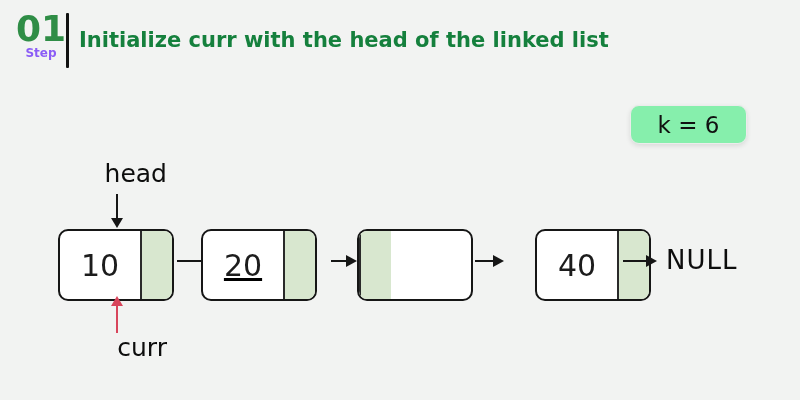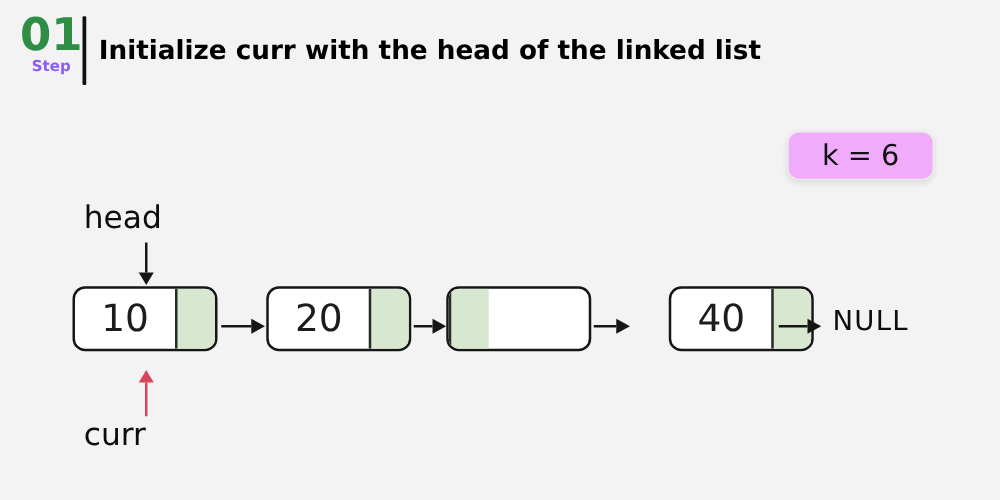--- a/index.html
+++ b/index.html
@@ -31,52 +31,52 @@
   }
   .step-label {
     font-size: 12px; font-weight: 700; color: #8b5cf6; margin-top: -2px;
   }
   .header-divider {
     position: absolute; left: 66px; top: 13px;
     width: 3px; height: 55px; background: #111; border-radius: 1px;
   }
   .page-title {
     position: absolute; left: 79px; top: 28px;
-    font-size: 21px; font-weight: 600; color: #000000;
+    font-size: 21px; font-weight: 600; color: #15803d;
     white-space: nowrap;
   }
 
   
   .k-badge {
     position: absolute; left: 630px; top: 105px;
     width: 117px; height: 39px;
-    background: #f0abfc; border: 1px solid #ececec; border-radius: 9px;
+    background: #86efac; border: 1px solid #ececec; border-radius: 9px;
     box-shadow: 0 2px 5px rgba(0,0,0,0.10);
     display: flex; align-items: center; justify-content: center;
     font-size: 23px; font-weight: 500; color: #111;
   }
 
   
   .node {
-    position: absolute; top: 229px; width: 116px; height: 52px;
+    position: absolute; top: 229px; width: 116px; height: 72px;
     border: 2px solid var(--line-dark); border-radius: 10px;
     background: #ffffff; overflow: hidden; display: flex;
   }
   .node-data {
     flex: 1 1 auto;
     display: flex; align-items: center; justify-content: center;
     font-size: 30px; font-weight: 500; color: var(--text-dark);
   }
   .node-pointer {
     flex: 0 0 32px;
     background: var(--node-pointer-fill);
     border-left: 2px solid #2a2a2a;
   }
   .node-1 { left: 58px; }
-  .node-2 { left: 213px; }
+  .node-2 { left: 201px; text-decoration: underline; }
   .node-3 { left: 357px; }
   .node-4 { left: 535px; }
 
   
   .h-arrow {
     position: absolute; top: 255px; height: 12px;
     display: flex; align-items: center;
   }
   .h-arrow .shaft { flex: 1 1 auto; height: 2.5px; background: var(--line-dark); }
   .h-arrow .tip {
@@ -108,28 +108,28 @@
     width: 0; height: 0;
     border-left: 6.5px solid transparent;
     border-right: 6.5px solid transparent;
     border-bottom: 10px solid var(--curr-arrow-red);
   }
   .curr-arrow .shaft-v { width: 2.5px; height: 27px; background: var(--curr-arrow-red); }
 
   
   .pointer-label {
     position: absolute; left: 67px; width: 100px;
-    text-align: left; font-size: 25px; font-weight: 500;
+    text-align: right; font-size: 25px; font-weight: 500;
     color: #0d0d0d;
   }
   .head-label { top: 159px; }
   .curr-label { top: 333px; }
   .null-label {
     position: absolute; left: 666px; top: 245px;
-    font-size: 22px; font-weight: 500; letter-spacing: 1px;
+    font-size: 26px; font-weight: 500; letter-spacing: 1px;
     color: #0d0d0d;
   }
 </style>
 </head>
 <body>
 
 <div class="stage">
 
   <div class="step-block">
     <div class="step-number">01</div>

